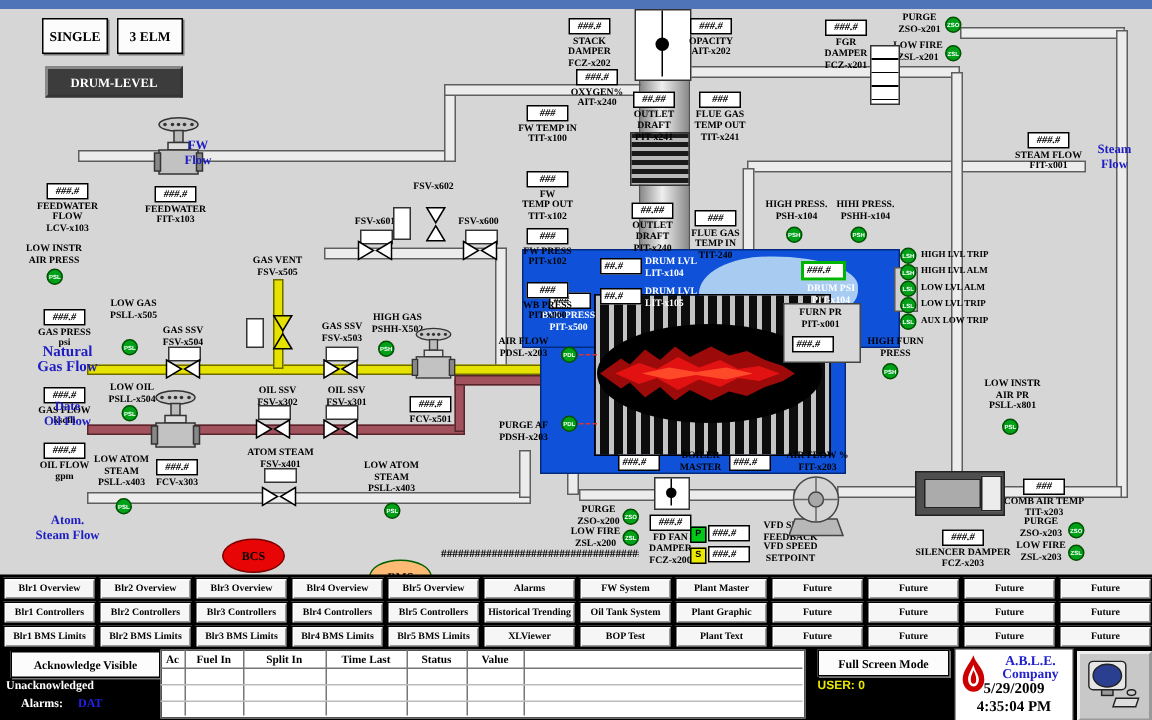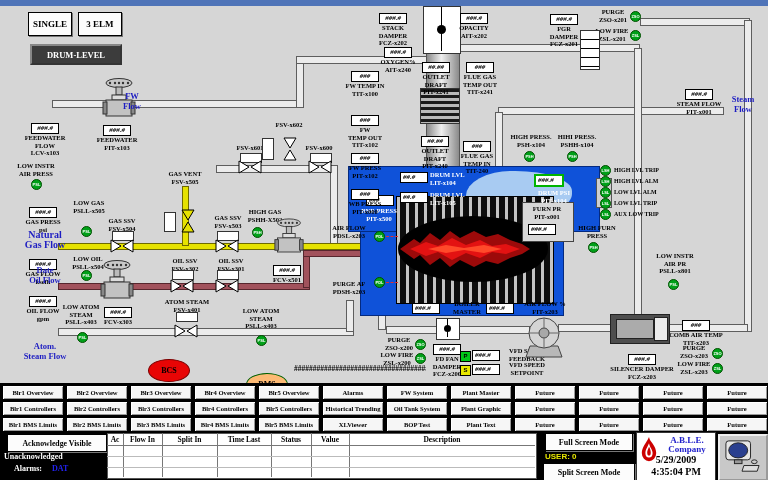--- a/index.html
+++ b/index.html
@@ -423,30 +423,28 @@
   <div class="tline" style="left:123px;top:433px;width:1px;height:44px"></div>
   <div class="tline" style="left:162px;top:433px;width:1px;height:44px"></div>
   <div class="tline" style="left:217px;top:433px;width:1px;height:44px"></div>
   <div class="tline" style="left:271px;top:433px;width:1px;height:44px"></div>
   <div class="tline" style="left:311px;top:433px;width:1px;height:44px"></div>
   <div class="tline" style="left:349px;top:433px;width:1px;height:44px"></div>
   <div class="tline" style="left:107px;top:445px;width:428px;height:1px"></div>
   <div class="tline" style="left:107px;top:456px;width:428px;height:1px;background:#bbb"></div>
   <div class="tline" style="left:107px;top:467px;width:428px;height:1px;background:#bbb"></div>
   <div class="hdr" style="left:107px;top:435px;width:16px">Ac</div>
-  <div class="hdr" style="left:123px;top:435px;width:39px">Flow In</div>
+  <div class="hdr" style="left:123px;top:435px;width:39px">Fuel In</div>
   <div class="hdr" style="left:162px;top:435px;width:55px">Split In</div>
   <div class="hdr" style="left:217px;top:435px;width:54px">Time Last</div>
   <div class="hdr" style="left:271px;top:435px;width:40px">Status</div>
   <div class="hdr" style="left:311px;top:435px;width:38px">Value</div>
-  <div class="hdr" style="left:349px;top:435px;width:186px">Description</div>
 
   <div class="btn" style="left:545px;top:433px;width:86px;height:16px;font-size:8px">Full Screen Mode</div>
   <div class="abs" style="left:545px;top:452px;width:86px;color:#e8e800;font:bold 8px 'Liberation Sans',sans-serif;text-align:left">USER: 0</div>
-  <div class="btn" style="left:543px;top:463px;width:90px;height:16px;font-size:8px">Split Screen Mode</div>
   <div class="abs" style="left:636px;top:432px;width:78px;height:47px;background:#fff;border:1px solid #333">
     <div class="abs" style="left:2px;top:3px">
       <svg width="20" height="27" viewBox="0 0 22 30">
           <path d="M11 1 C12 7 19 10 19 19 A8 9 0 0 1 3 19 C3 12 8 8 11 1 Z" fill="#cc0000"></path>
           <path d="M11 8 C9 13 7 15 7 19 A4 5 0 0 0 15 19 C15 15 12 13 11 8 Z" fill="#fff"></path>
           <path d="M11 12 C10 15 9 16 9 19 A2 3 0 0 0 13 19 C13 16 12 14 11 12 Z" fill="#cc0000"></path>
         </svg>
     </div>
     <div class="abs" style="left:24px;top:2px;width:52px;color:#2222cc;font:bold 9px 'Liberation Serif',serif;text-align:center">A.B.L.E.</div>
     <div class="abs" style="left:24px;top:11px;width:52px;color:#2222cc;font:bold 9px 'Liberation Serif',serif;text-align:center">Company</div>

